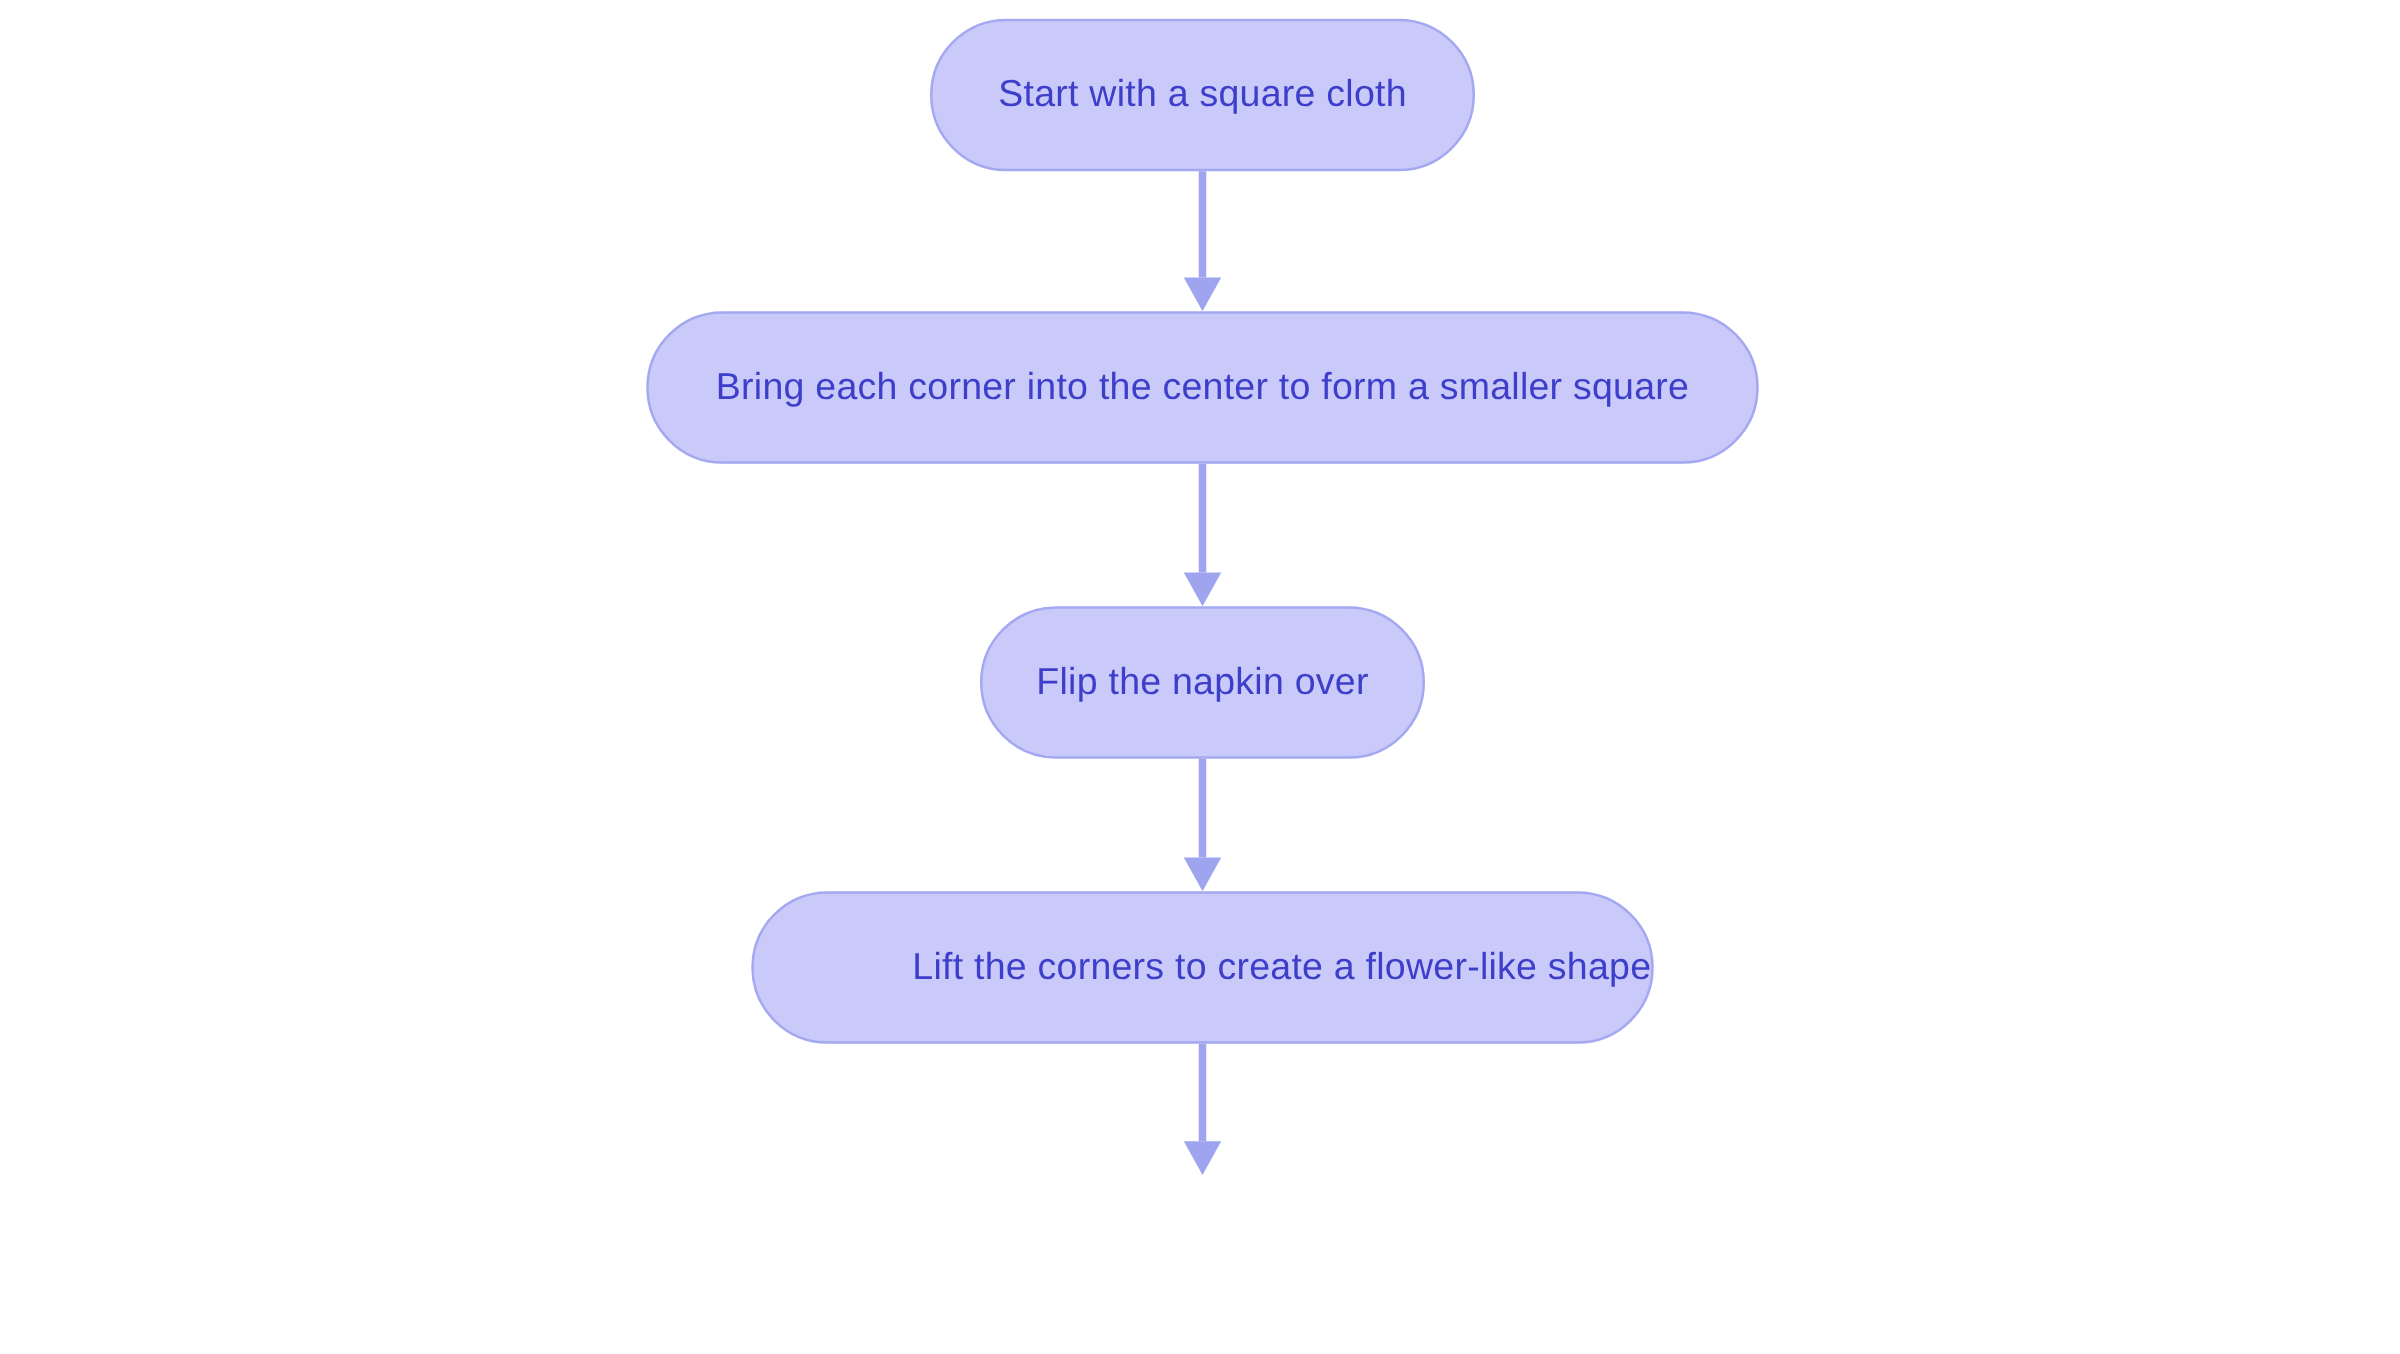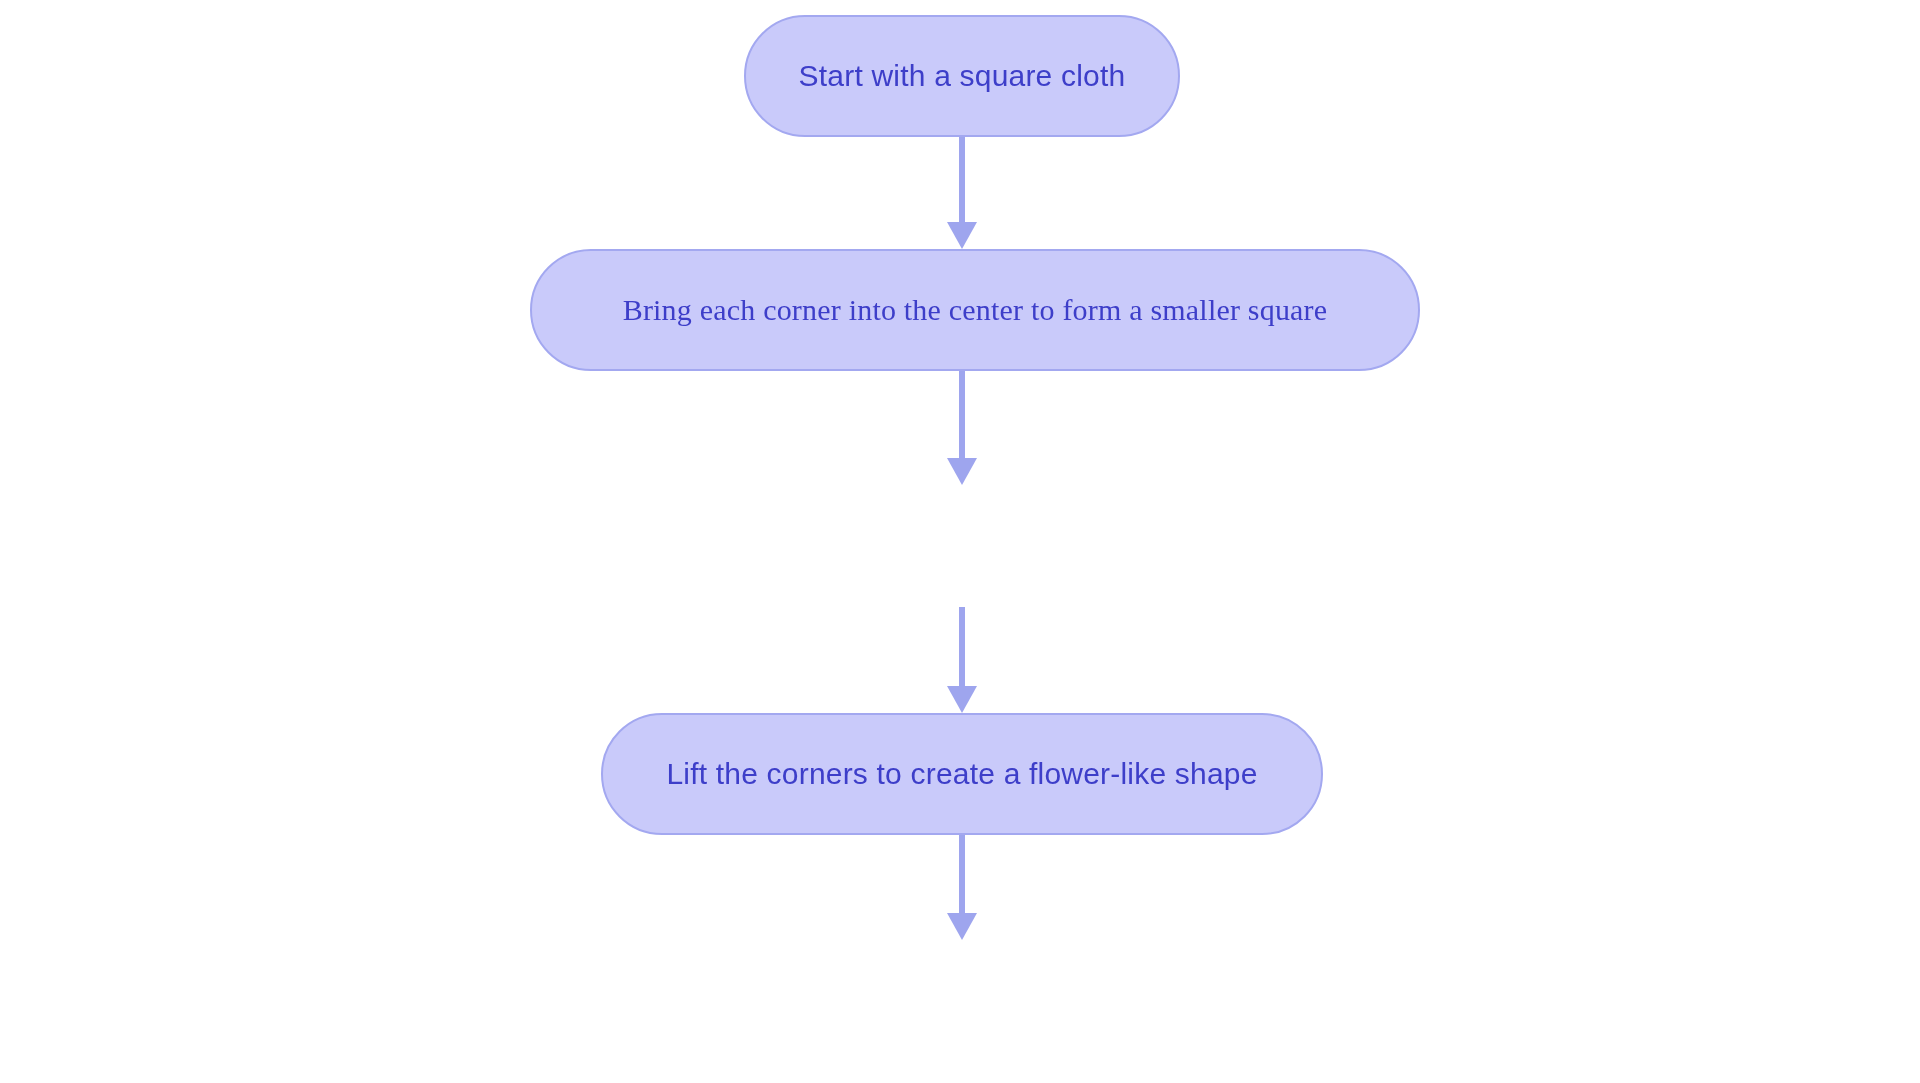--- a/index.html
+++ b/index.html
@@ -28,23 +28,23 @@
     color: var(--node-text);
     display: flex;
     align-items: center;
     justify-content: center;
     font-size: 30px;
     letter-spacing: 0.2px;
     white-space: nowrap;
     text-align: center;
   }
   .pos-n1 { left: 744px; top: 15px;  width: 436px; }
-  .pos-n2 { left: 530px; top: 249px; width: 890px; font-family: Liberation Serif, serif; }
+  .pos-n2 { left: 517px; top: 249px; width: 890px; }
   .pos-n3 { left: 784px; top: 485px; width: 356px; }
-  .pos-n4 { left: 601px; top: 713px; width: 722px; }
+  .pos-n4 { left: 601px; top: 713px; width: 722px; justify-content: flex-end; }
   .pos-n5 { left: 669px; top: 940px; width: 586px; }
   .connector {
     position: absolute;
     width: 30px;
     display: flex;
     flex-direction: column;
     align-items: center;
   }
   .pos-c1 { left: 947px; top: 137px; height: 112px; }
   .pos-c2 { left: 947px; top: 371px; height: 114px; }
@@ -80,20 +80,23 @@
 
   <div class="node pos-n2">
     <span>Bring each corner into the center to form a smaller square</span>
   </div>
 
   <div class="connector pos-c2">
     <div class="stem"></div>
     <div class="head"></div>
   </div>
 
+  <div class="node pos-n3">
+    <span>Flip the napkin over</span>
+  </div>
 
   <div class="connector pos-c3">
     <div class="stem"></div>
     <div class="head"></div>
   </div>
 
   <div class="node pos-n4">
     <span>Lift the corners to create a flower-like shape</span>
   </div>
 

